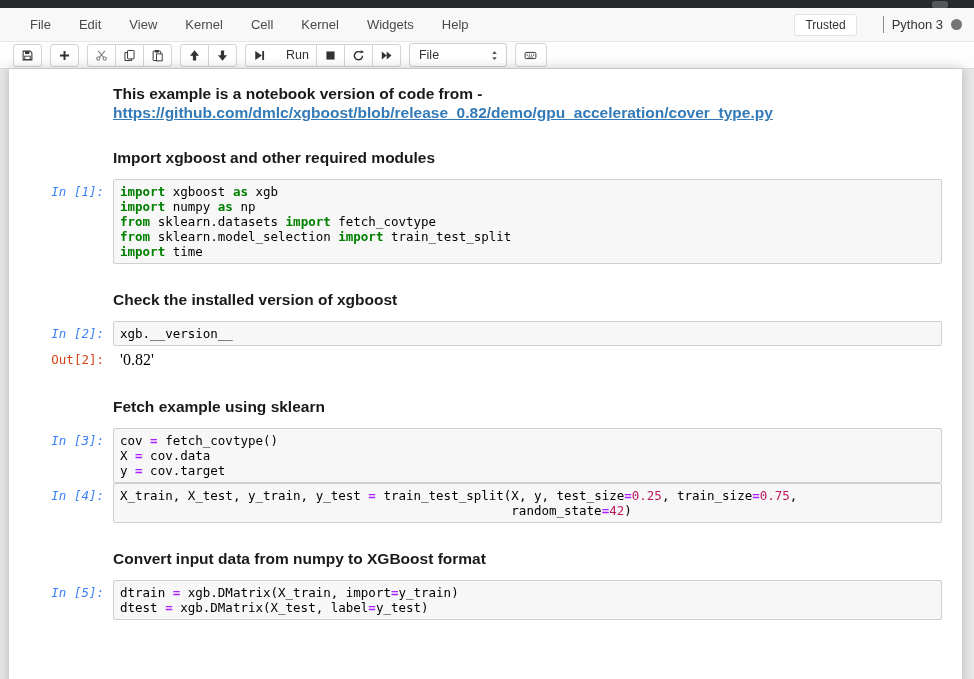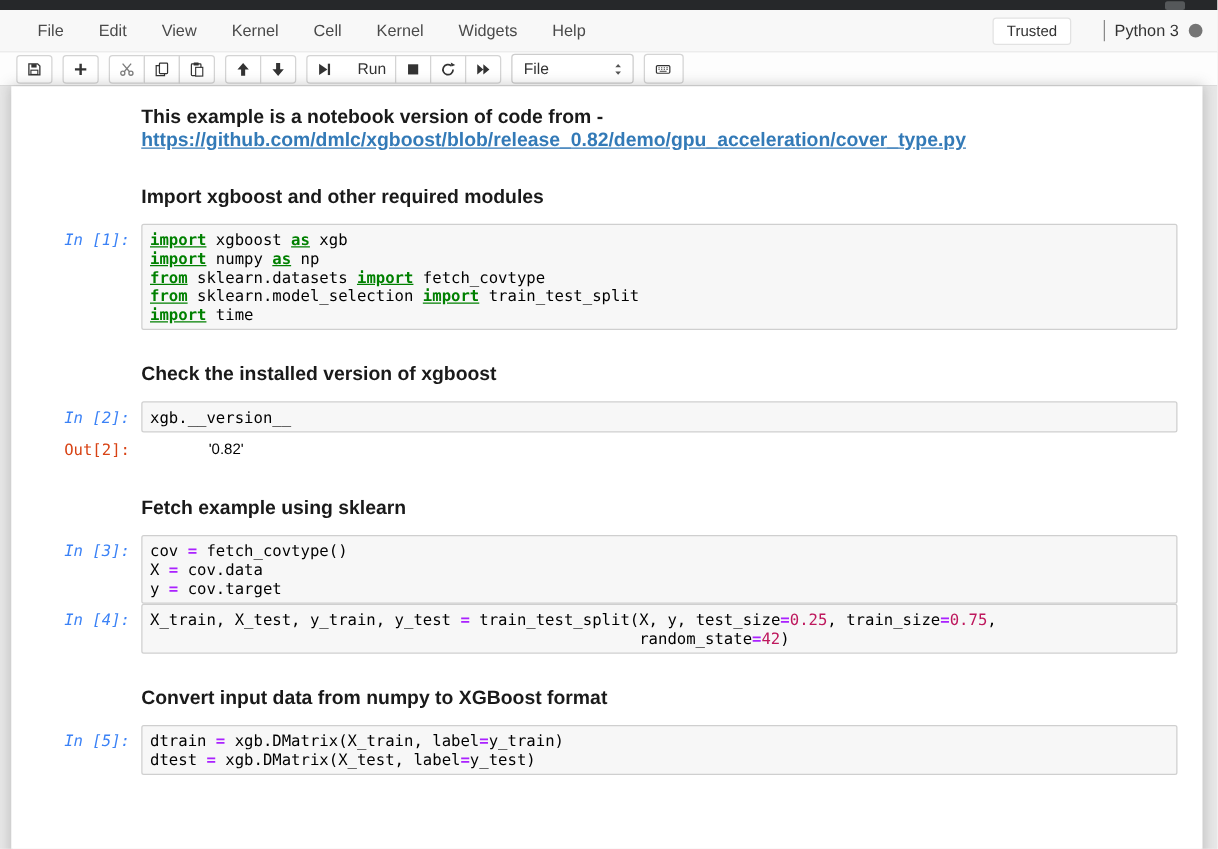--- a/index.html
+++ b/index.html
@@ -59,24 +59,24 @@
 
   .code-cell { display: flex; padding-right: 20px; margin-bottom: 0; }
   .prompt-col { width: 104px; flex: none; text-align: right; padding-right: 9px; padding-top: 5px;
     font-family: "DejaVu Sans Mono", monospace; font-size: 12.5px; line-height: 15px; white-space: nowrap; }
   .in-prompt  { color: #3b82f6; font-style: italic; }
   .out-prompt { color: #d84315; }
   .input-area { flex: 1; border: 1px solid #cfcfcf; border-radius: 2px; background: #f7f7f7;
     padding: 4px 6px; font-family: "DejaVu Sans Mono", monospace; font-size: 12.5px;
     line-height: 15px; white-space: pre; color: #000; overflow: hidden; cursor: text; }
   .output-row { display: flex; padding-right: 20px; margin-top: 2px; }
-  .output-text { flex: 1; padding: 4px 7px; font-family: Liberation Sans, sans-serif;
-    font-size: 12px; line-height: 15px; white-space: pre; color: #000; margin-left: 47px; }
-
-  .tok-k { color: #008000; font-weight: bold; text-decoration: underline; }
+  .output-text { flex: 1; padding: 4px 7px; font-family: Liberation Serif, serif;
+    font-size: 16px; line-height: 15px; white-space: pre; color: #000; }
+
+  .tok-k { color: #008000; font-weight: bold; }
   .tok-o { color: #aa22ff; font-weight: bold; }
   .tok-m { color: #be185d; }
 </style>
 </head>
 <body>
 
 <div class="topbar">
   <div class="topbar-notch"></div>
 </div>
 
@@ -255,17 +255,17 @@
         </div>
         <div class="code-cell">
           <div class="prompt-col in-prompt">In [4]:</div>
           <div class="input-area"><div class="code-line"><span>X_train, X_test, y_train, y_test </span><span class="tok-o">=</span><span> train_test_split(X, y, test_size</span><span class="tok-o">=</span><span class="tok-m">0.25</span><span>, train_size</span><span class="tok-o">=</span><span class="tok-m">0.75</span><span>,</span></div><div class="code-line"><span>                                                    random_state</span><span class="tok-o">=</span><span class="tok-m">42</span><span>)</span></div></div>
         </div>
         <div class="md-cell">
           <div class="md-heading">Convert input data from numpy to XGBoost format</div>
         </div>
         <div class="code-cell">
           <div class="prompt-col in-prompt">In [5]:</div>
-          <div class="input-area"><div class="code-line"><span>dtrain </span><span class="tok-o">=</span><span> xgb.DMatrix(X_train, label</span><span class="tok-o">=</span><span>y_train)</span></div><div class="code-line"><span>dtest </span><span class="tok-o">=</span><span> xgb.DMatrix(X_test, label</span><span class="tok-o">=</span><span>y_test)</span></div></div>
+          <div class="input-area"><div class="code-line"><span>dtrain </span><span class="tok-o">=</span><span> xgb.DMatrix(X_train, import</span><span class="tok-o">=</span><span>y_train)</span></div><div class="code-line"><span>dtest </span><span class="tok-o">=</span><span> xgb.DMatrix(X_test, label</span><span class="tok-o">=</span><span>y_test)</span></div></div>
         </div>
       </div>
   </div>
 </div>
 
 </body></html>

